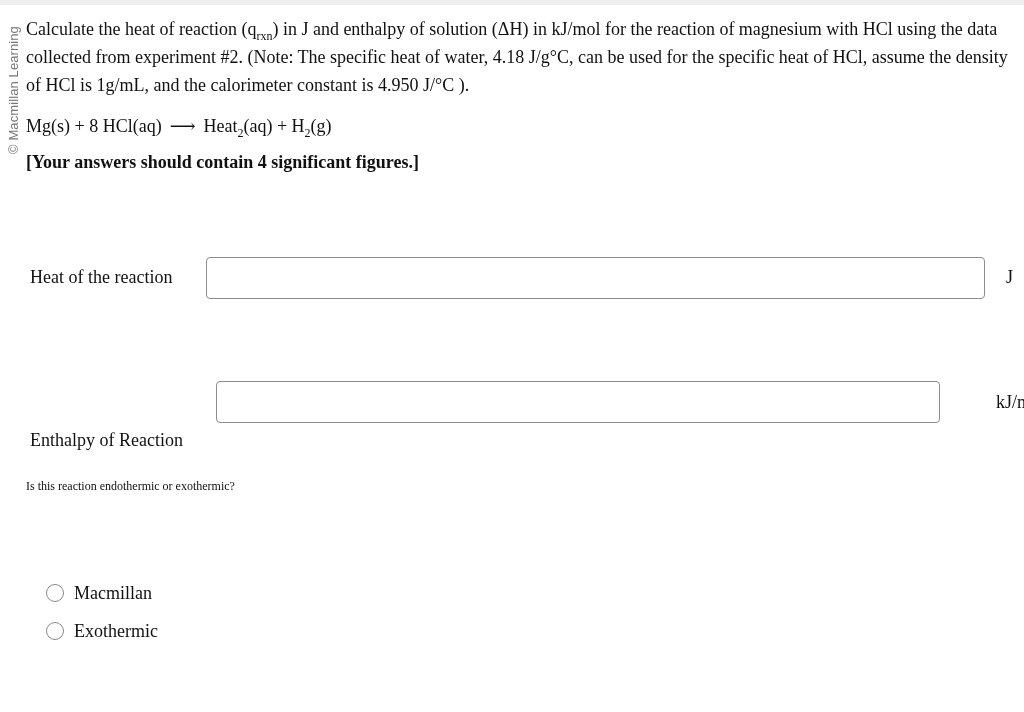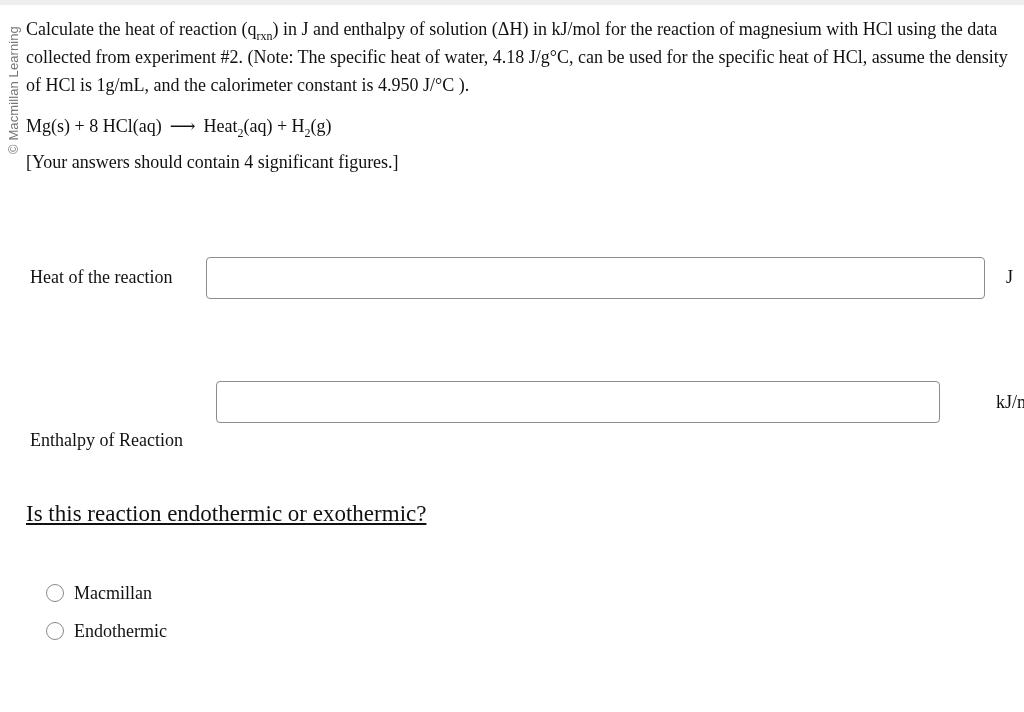--- a/index.html
+++ b/index.html
@@ -12,31 +12,31 @@
     position:absolute; left:-66px; top:82px; width:160px; height:16px;
     transform: rotate(-90deg); transform-origin:center center;
     font-family:"Liberation Sans","DejaVu Sans",sans-serif; font-size:13px; color:#777;
     white-space:nowrap; text-align:center; letter-spacing:0.1px;
   }
   .question { position:absolute; left:26px; top:15px; width:990px; font-size:18px; line-height:28px; }
   .question sub { font-size:12px; line-height:0;font-family:Liberation Serif, serif; }
   .equation { position:absolute; left:26px; top:112px; font-size:18px; line-height:28px; }
   .equation sub { font-size:12px; line-height:0; }
   .equation .arrow { display:inline-block; margin:0 8px; }
-  .sigfig { position:absolute; left:26px; top:148px; font-size:18px; line-height:28px; }
+  .sigfig { position:absolute; left:26px; top:148px; font-size:18px; line-height:28px;font-weight:bold; }
 
   .field-label { position:absolute; font-size:18px; line-height:24px; }
   .answer-box {
     position:absolute; height:42px; border:1.5px solid #8c8c8c; border-radius:4px;
     background:#fff; box-sizing:border-box; outline:none; font-size:18px;
     font-family:"Liberation Serif", serif; padding:0 10px;
   }
   .unit { position:absolute; font-size:18px; line-height:24px; }
 
-  .q2 { position:absolute; left:26px; top:502px; font-size:23px; line-height:24px;text-decoration:underline; }
+  .q2 { position:absolute; left:26px; top:474px; font-size:12px; line-height:24px; }
   .option { position:absolute; left:46px; height:24px; display:flex; align-items:center; cursor:pointer; }
   .radio {
     width:18px; height:18px; border:1.6px solid #8a8a8a; border-radius:50%;
     box-sizing:border-box; background:#fff; margin-right:10px; flex:0 0 auto;
   }
   .option-label { font-size:18px; line-height:24px; }
 </style>
 </head>
 <body>
 
@@ -59,14 +59,14 @@
 <div class="unit" style="left:996px; top:390px;">kJ/mol</div>
 
 <div class="q2">Is this reaction endothermic or exothermic?</div>
 
 <div class="option" style="top:581px;">
   <span class="radio"></span>
   <span class="option-label">Macmillan</span>
 </div>
 <div class="option" style="top:619px;">
   <span class="radio"></span>
-  <span class="option-label">Endothermic</span>
+  <span class="option-label">Exothermic</span>
 </div>
 
 </body></html>

